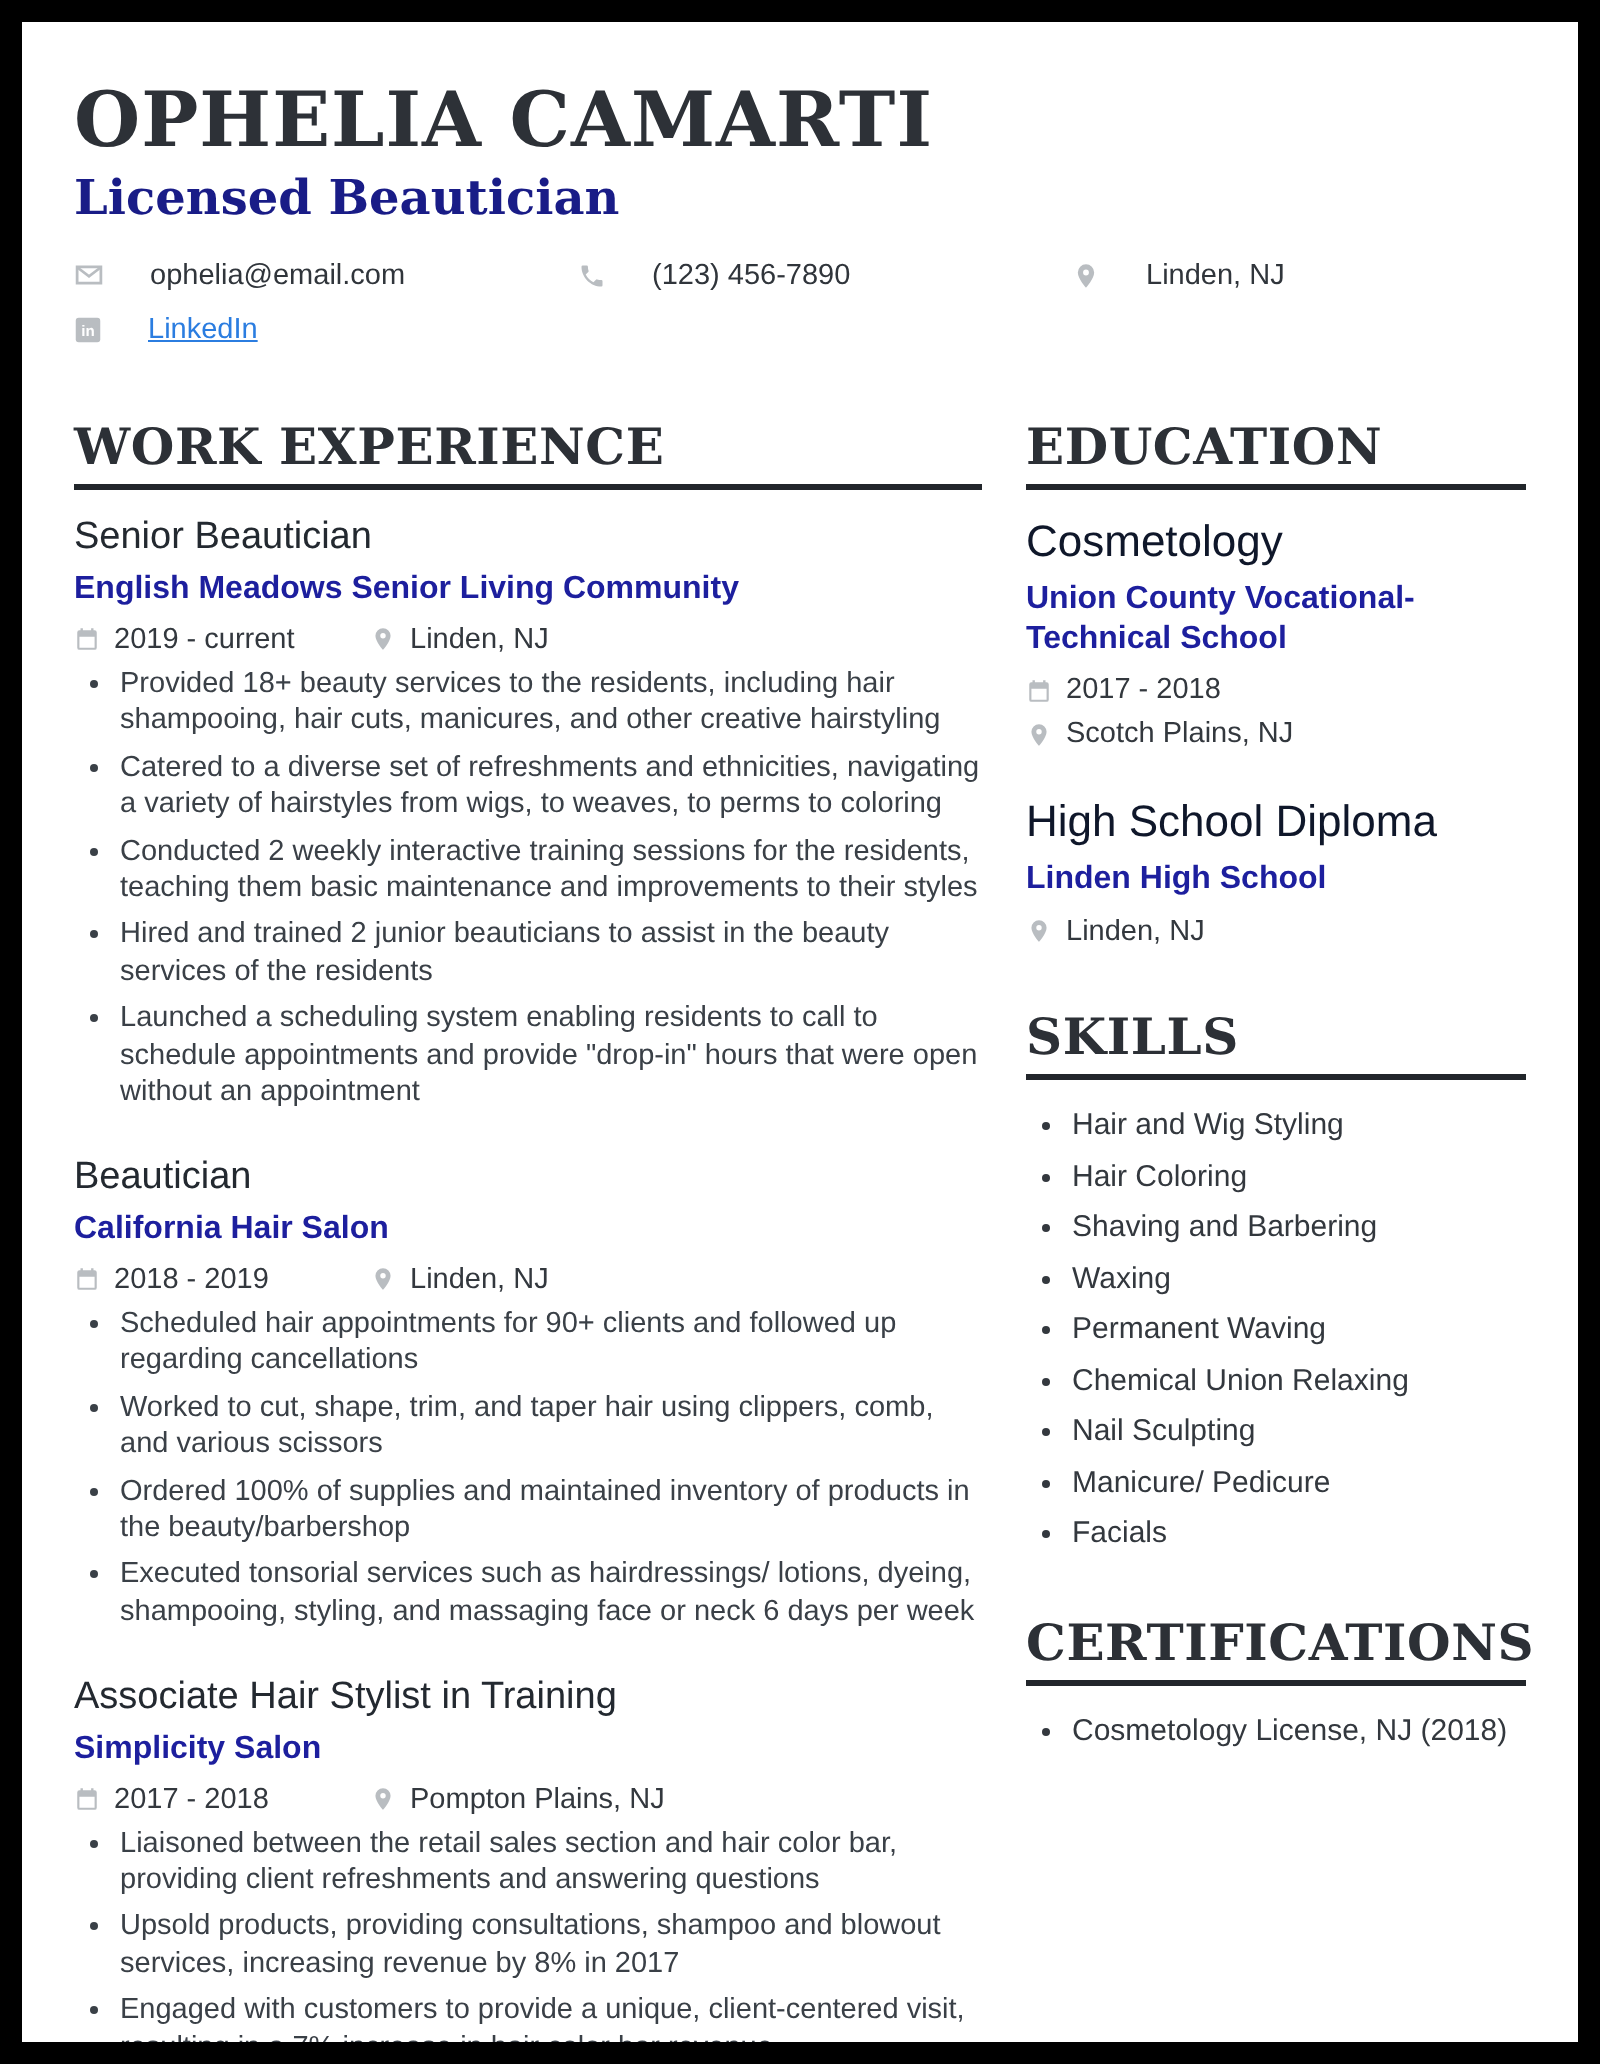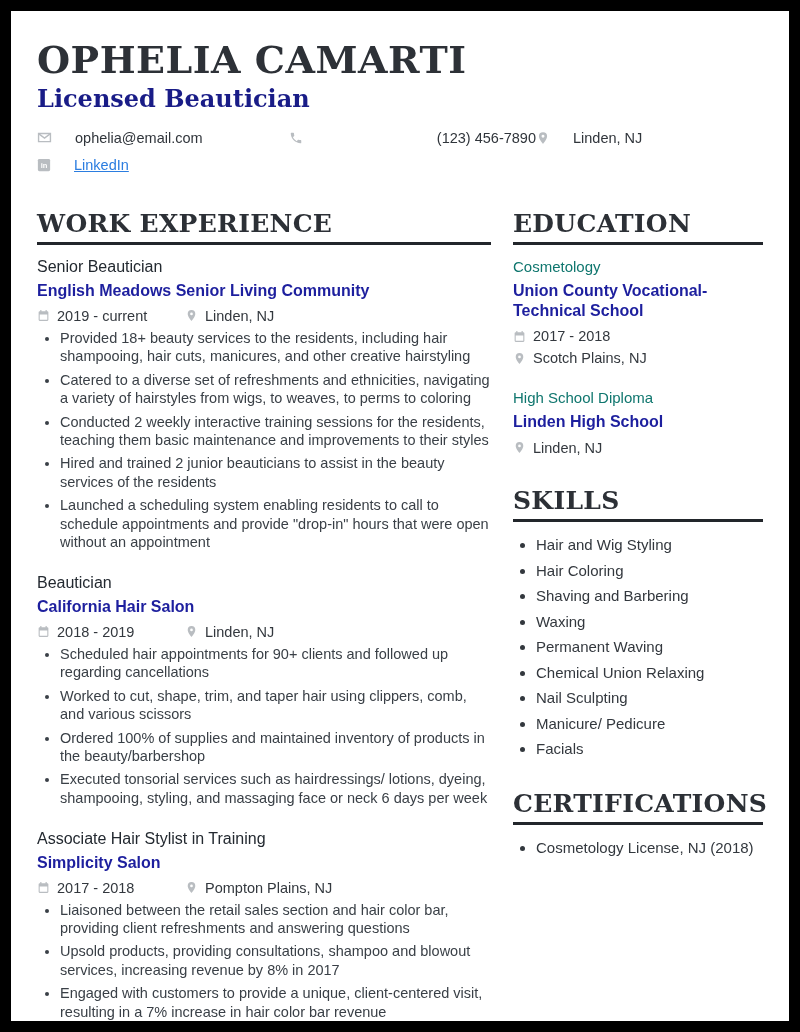--- a/index.html
+++ b/index.html
@@ -35,21 +35,21 @@
   .contact-row {
     display: flex;
     align-items: center;
     font-size: 14.5px;
     color: #30353b;
     margin-bottom: 11px;
   }
   .contact { display: inline-flex; align-items: center; gap: 16px; }
   .contact svg { margin-right: 7px; flex: 0 0 auto; }
   .contact.c1 { width: 252px; }
-  .contact.c2 { width: 247px; justify-content: space-between; }
+  .contact.c2 { width: 247px; }
   a.link {
     color: #2b7de0;
     text-decoration: underline;
     cursor: pointer;
   }
   
   .columns { display: flex; gap: 22px; margin-top: 37px; }
   .col-left  { width: 454px; flex: 0 0 auto; }
   .col-right { flex: 1 1 auto; min-width: 0; }
   h2.section-heading {
@@ -60,21 +60,21 @@
     border-bottom: 3px solid #22262b;
     padding-bottom: 5px;
     margin: 0 0 13px 0;
     line-height: 1.1;
   }
   section.skills-section, section.cert-section { margin-top: 31px; }
   
   .job { margin-bottom: 23px; }
   .job:last-child { margin-bottom: 0; }
   .job-title {
-    font-size: 16px; font-weight: 400;
+    font-size: 19px; font-weight: 400;
     color: #232930;
     margin: 0 0 5px 0;
   }
   .company {
     font-size: 16px; font-weight: 700;
     color: #1d1f9e;
     margin: 0 0 7px 0;
     line-height: 1.22;
   }
   .meta-row { display: flex; align-items: center; font-size: 14.5px; color: #33383e; margin-bottom: 5px; }
@@ -85,21 +85,21 @@
   ul.bullets {
     margin: 3px 0 0 0;
     padding-left: 23px;
     font-size: 14.5px;
     color: #3a4047;
     line-height: 1.27;
   }
   ul.bullets li { margin-bottom: 5px; }
   
   .edu { margin-bottom: 23px; }
-  .degree { font-size: 15px; color: #0f766e; margin: 0 0 6px 0; }
+  .degree { font-size: 22px; color: #0f172a; margin: 0 0 6px 0; }
   .school {
     font-size: 16px; font-weight: 700;
     color: #1d1f9e;
     line-height: 1.22;
     margin: 0 0 8px 0;
   }
   
   ul.plain-list {
     margin: 0;
     padding-left: 23px;

